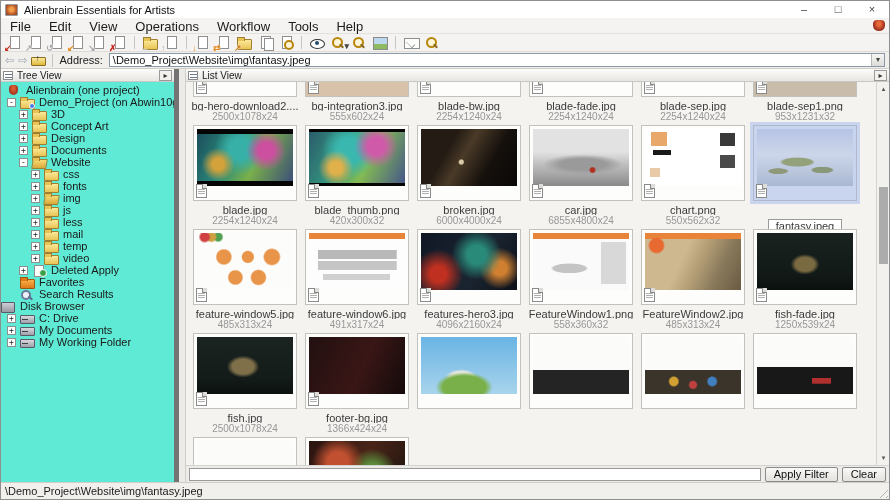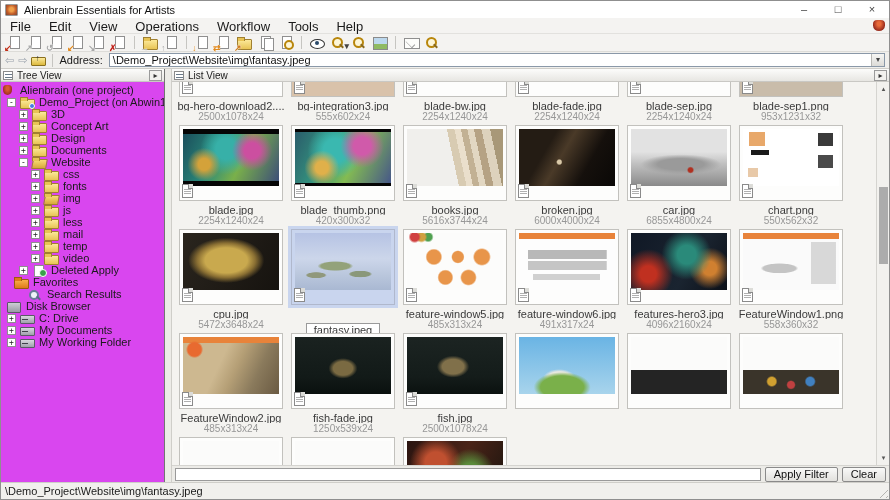--- a/index.html
+++ b/index.html
@@ -69,22 +69,22 @@
   .fold-up::after{content:"↑";position:absolute;left:4px;top:-1px;font-size:8px;color:#333;}
   .addr-sep{width:1px;height:13px;background:#c6c5c1;margin:0 2px;}
   .addr-label{font-size:11px;color:#1a1a1a;margin-right:2px;}
   .addr-input{flex:1;height:14px;background:#fff;border:1px solid #8a98a8;
     font-size:11px;color:#111;line-height:12px;padding-left:3px;display:flex;
     align-items:center;}
   .addr-dd{margin-left:auto;width:13px;height:100%;background:linear-gradient(#f6f6f4,#dcdbd7);
     border-left:1px solid #b8b8b4;font-size:8px;color:#444;text-align:center;line-height:12px;}
   
   .main{flex:1;display:flex;min-height:0;}
-  .leftpanel{width:164px;flex:none;display:flex;flex-direction:column;
-    border-right:1px solid #737373;background:#d946ef;}
+  .leftpanel{width:178px;flex:none;display:flex;flex-direction:column;
+    border-right:5px solid #737373;background:#5eead4;}
   .splitter{width:7px;flex:none;background:#ecebe7;border-right:1px solid #cfcec9;}
   .rightpanel{flex:1;display:flex;flex-direction:column;min-width:0;background:#a3a3a3;justify-content:center;}
   .phead{height:13px;flex:none;display:flex;align-items:center;gap:4px;padding:0 2px;
     background:linear-gradient(#fcfcfb,#e7e6e2);border-bottom:1px solid #c9c8c4;font-size:10px;
     color:#1a1a1a;}
   .ph-ico{width:10px;height:9px;flex:none;border:1px solid #8a8a8a;background:
     linear-gradient(#fff 0 0) 1px 1px/7px 1px no-repeat,
     linear-gradient(#6a7a8a 0 0) 1px 2px/7px 1px no-repeat,
     linear-gradient(#6a7a8a 0 0) 1px 5px/7px 1px no-repeat,#fff;}
   .ph-btn{margin-left:auto;width:13px;height:11px;border:1px solid #9a9a9a;
@@ -335,21 +335,21 @@
 
   <div class="main">
 
     <div class="leftpanel">
       <div class="phead">
         <span class="ph-ico"></span>
         <span>Tree View</span>
         <span class="ph-btn">▸</span>
       </div>
       <div class="treebody" id="tree">
-          <div class="trow" style="">
+          <div class="trow" style="padding-left: 6px;">
             <span class="t-ico i-alien"></span>
             <span class="tlabel">Alienbrain (one project)</span>
           </div>
           <div class="trow" style="padding-left: 6px;">
             <span class="exp">-</span>
             <span class="t-ico i-project">
               <span class="ov-blue"></span>
             </span>
             <span class="tlabel">Demo_Project (on Abwin10gfx)</span>
           </div>
@@ -416,31 +416,31 @@
           <div class="trow" style="padding-left: 30px;">
             <span class="exp">+</span>
             <span class="t-ico i-folder"></span>
             <span class="tlabel">video</span>
           </div>
           <div class="trow" style="padding-left: 18px;">
             <span class="exp">+</span>
             <span class="t-ico i-deleted"></span>
             <span class="tlabel">Deleted Apply</span>
           </div>
-          <div class="trow" style="">
+          <div class="trow" style="padding-left: 6px;">
             <span class="expspace"></span>
             <span class="t-ico i-favorites"></span>
             <span class="tlabel">Favorites</span>
           </div>
-          <div class="trow" style="padding-left: 14px;">
+          <div class="trow" style="padding-left: 6px;">
             <span class="expspace"></span>
             <span class="t-ico i-search"></span>
             <span class="tlabel">Search Results</span>
           </div>
-          <div class="trow" style="padding-left: 6px;">
+          <div class="trow" style="padding-left: 0;">
             <span class="t-ico i-disk"></span>
             <span class="tlabel">Disk Browser</span>
           </div>
           <div class="trow" style="padding-left: 6px;">
             <span class="exp">+</span>
             <span class="t-ico i-drive"></span>
             <span class="tlabel">C: Drive</span>
           </div>
           <div class="trow" style="padding-left: 6px;">
             <span class="exp">+</span>
@@ -519,28 +519,20 @@
               <div class="cell">
                 <div class="tbox">
                   <div class="pic t-neon2"></div>
                   <span class="ficon"></span>
                 </div>
                 <div class="fname">blade_thumb.png</div>
                 <div class="fdims">420x300x32</div>
               </div>
               <div class="cell">
                 <div class="tbox">
-                  <div class="pic t-books"></div>
-                  <span class="ficon"></span>
-                </div>
-                <div class="fname">books.jpg</div>
-                <div class="fdims">5616x3744x24</div>
-              </div>
-              <div class="cell">
-                <div class="tbox">
                   <div class="pic t-grille"></div>
                   <span class="ficon"></span>
                 </div>
                 <div class="fname">broken.jpg</div>
                 <div class="fdims">6000x4000x24</div>
               </div>
               <div class="cell">
                 <div class="tbox">
                   <div class="pic t-car"></div>
                   <span class="ficon"></span>
@@ -549,28 +541,20 @@
                 <div class="fdims">6855x4800x24</div>
               </div>
               <div class="cell">
                 <div class="tbox">
                   <div class="pic t-chart"></div>
                   <span class="ficon"></span>
                 </div>
                 <div class="fname">chart.png</div>
                 <div class="fdims">550x562x32</div>
               </div>
-              <div class="cell">
-                <div class="tbox">
-                  <div class="pic t-mobo"></div>
-                  <span class="ficon"></span>
-                </div>
-                <div class="fname">cpu.jpg</div>
-                <div class="fdims">5472x3648x24</div>
-              </div>
               <div class="cell sel"><div class="tbox">
                   <div class="pic t-fantasy"></div>
                   <span class="ficon"></span>
                 </div><div class="labelbox"><div class="fname">fantasy.jpeg</div><div class="fdims">3544x2028x24</div></div></div>
               <div class="cell">
                 <div class="tbox">
                   <div class="pic t-win5"></div>
                   <span class="ficon"></span>
                 </div>
                 <div class="fname">feature-window5.jpg</div>
@@ -616,20 +600,28 @@
                 <div class="fname">fish-fade.jpg</div>
                 <div class="fdims">1250x539x24</div>
               </div>
               <div class="cell">
                 <div class="tbox">
                   <div class="pic t-fish2"></div>
                   <span class="ficon"></span>
                 </div>
                 <div class="fname">fish.jpg</div>
                 <div class="fdims">2500x1078x24</div>
+              </div>
+              <div class="cell">
+                <div class="tbox">
+                  <div class="pic t-footer"></div>
+                  <span class="ficon"></span>
+                </div>
+                <div class="fname">footer-bg.jpg</div>
+                <div class="fdims">1366x424x24</div>
               </div>
               <div class="cell">
                 <div class="tbox">
                   <div class="pic t-p1"></div>
                 </div>
               </div>
               <div class="cell">
                 <div class="tbox">
                   <div class="pic t-p2"></div>
                 </div>

